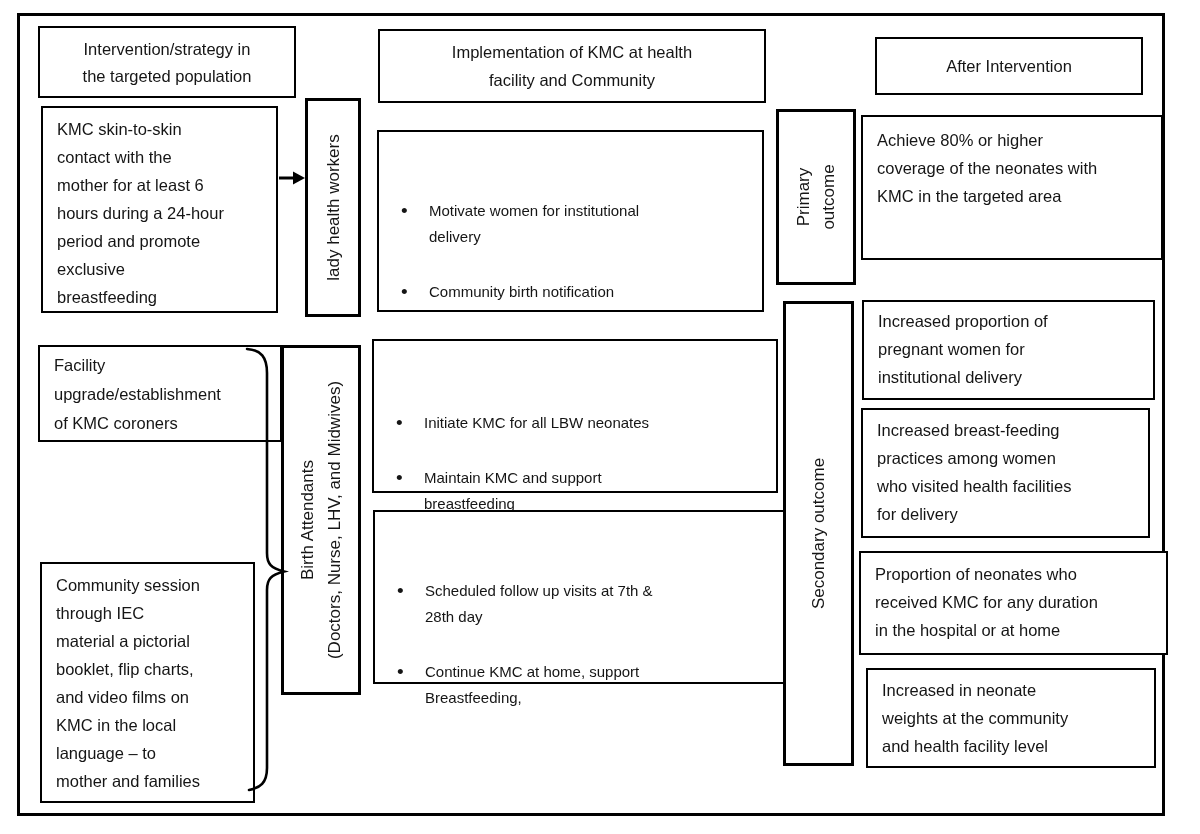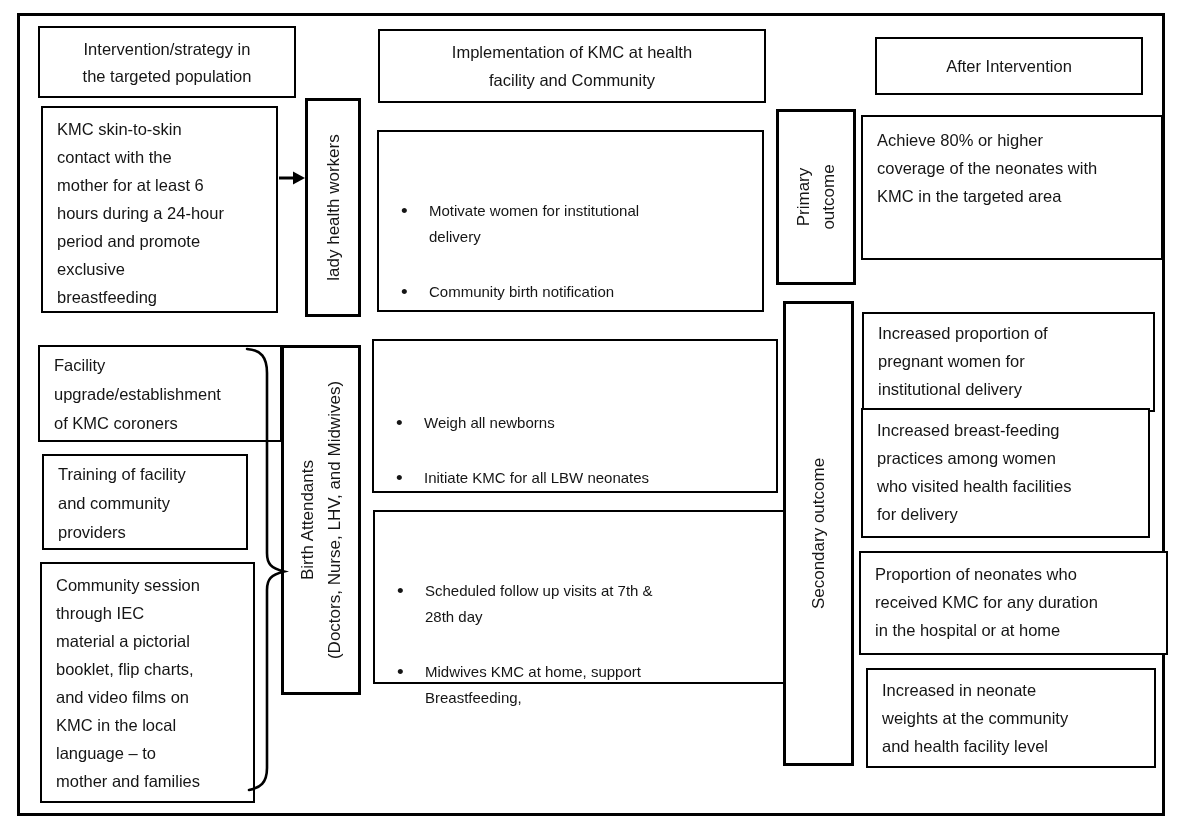--- a/index.html
+++ b/index.html
@@ -92,23 +92,20 @@
   <div class="box" style="left:41px; top:106px; width:237px; height:207px; padding-top:7px;">KMC skin-to-skin
 contact with the
 mother for at least 6
 hours during a 24-hour
 period and promote
 exclusive
 breastfeeding</div>
   <div class="box lh29" style="left:38px; top:345px; width:244px; height:97px; padding-top:4px;">Facility
 upgrade/establishment
 of KMC coroners</div>
-  <div class="box lh29" style="left:42px; top:454px; width:206px; height:96px; padding-top:4px;">Training of facility
-and community
-providers</div>
   <div class="box" style="left:40px; top:562px; width:215px; height:241px; padding-top:7px;">Community session
 through IEC
 material a pictorial
 booklet, flip charts,
 and video films on
 KMC in the local
 language – to
 mother and families</div>
 
   <div class="vbox" style="left:305px; top:98px; width:56px; height:219px;">
@@ -124,47 +121,46 @@
       <li>Motivate women for institutional
 delivery</li>
       <li>Community birth notification</li>
       <li>Weighing all neonates</li>
       <li>Referral of newborns &lt;2499 grams
 to KMC sites</li>
     </ul>
   </div>
   <div class="box" style="left:372px; top:339px; width:406px; height:154px; padding:0;">
     <ul class="bullets" style="padding-top:13px;">
-      <li>Weigh all newborns</li>
       <li>Initiate KMC for all LBW neonates</li>
       <li>Maintain KMC and support
 breastfeeding</li>
     </ul>
   </div>
   <div class="box" style="left:373px; top:510px; width:445px; height:174px; padding:0;">
     <ul class="bullets">
       <li>Scheduled follow up visits at 7th &amp;
 28th day</li>
-      <li>Midwives KMC at home, support
+      <li>Continue KMC at home, support
 Breastfeeding,</li>
     </ul>
   </div>
 
   <div class="vbox" style="left:776px; top:109px; width:80px; height:176px;">
     <span class="vtext">Primary
 outcome</span>
   </div>
   <div class="vbox" style="left:783px; top:301px; width:71px; height:465px;">
     <span class="vtext">Secondary outcome</span>
   </div>
 
   <div class="box" style="left:861px; top:115px; width:302px; height:145px; padding-top:9px;">Achieve 80% or higher
 coverage of the neonates with
 KMC in the targeted area</div>
-  <div class="box" style="left:862px; top:312px; width:293px; height:100px; padding-top:5px;">Increased proportion of
+  <div class="box" style="left:862px; top:300px; width:293px; height:100px; padding-top:5px;">Increased proportion of
 pregnant women for
 institutional delivery</div>
   <div class="box" style="left:861px; top:408px; width:289px; height:130px; padding-top:6px;">Increased breast-feeding
 practices among women
 who visited health facilities
 for delivery</div>
   <div class="box" style="left:859px; top:551px; width:309px; height:104px; padding-top:7px;">Proportion of neonates who
 received KMC for any duration
 in the hospital or at home</div>
   <div class="box" style="left:866px; top:668px; width:290px; height:100px; padding-top:6px; padding-left:14px;">Increased in neonate

